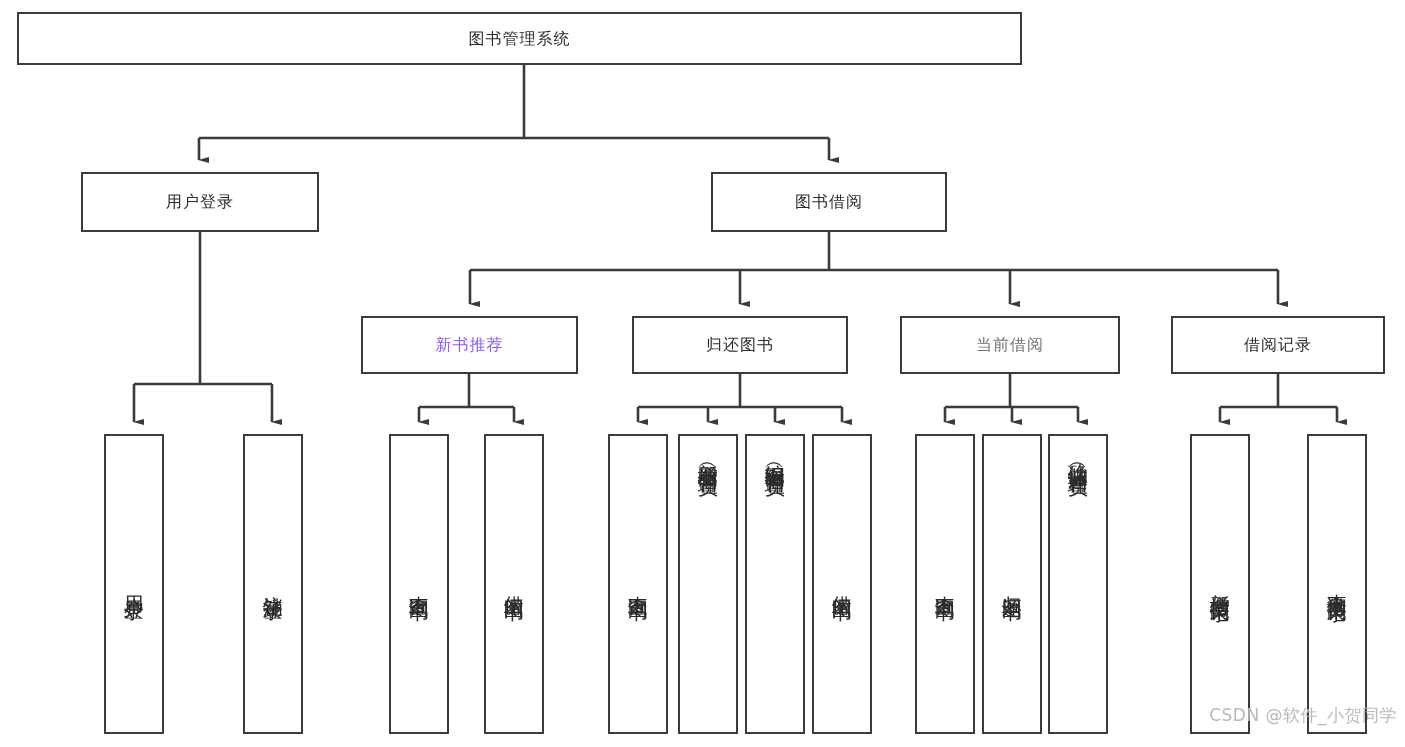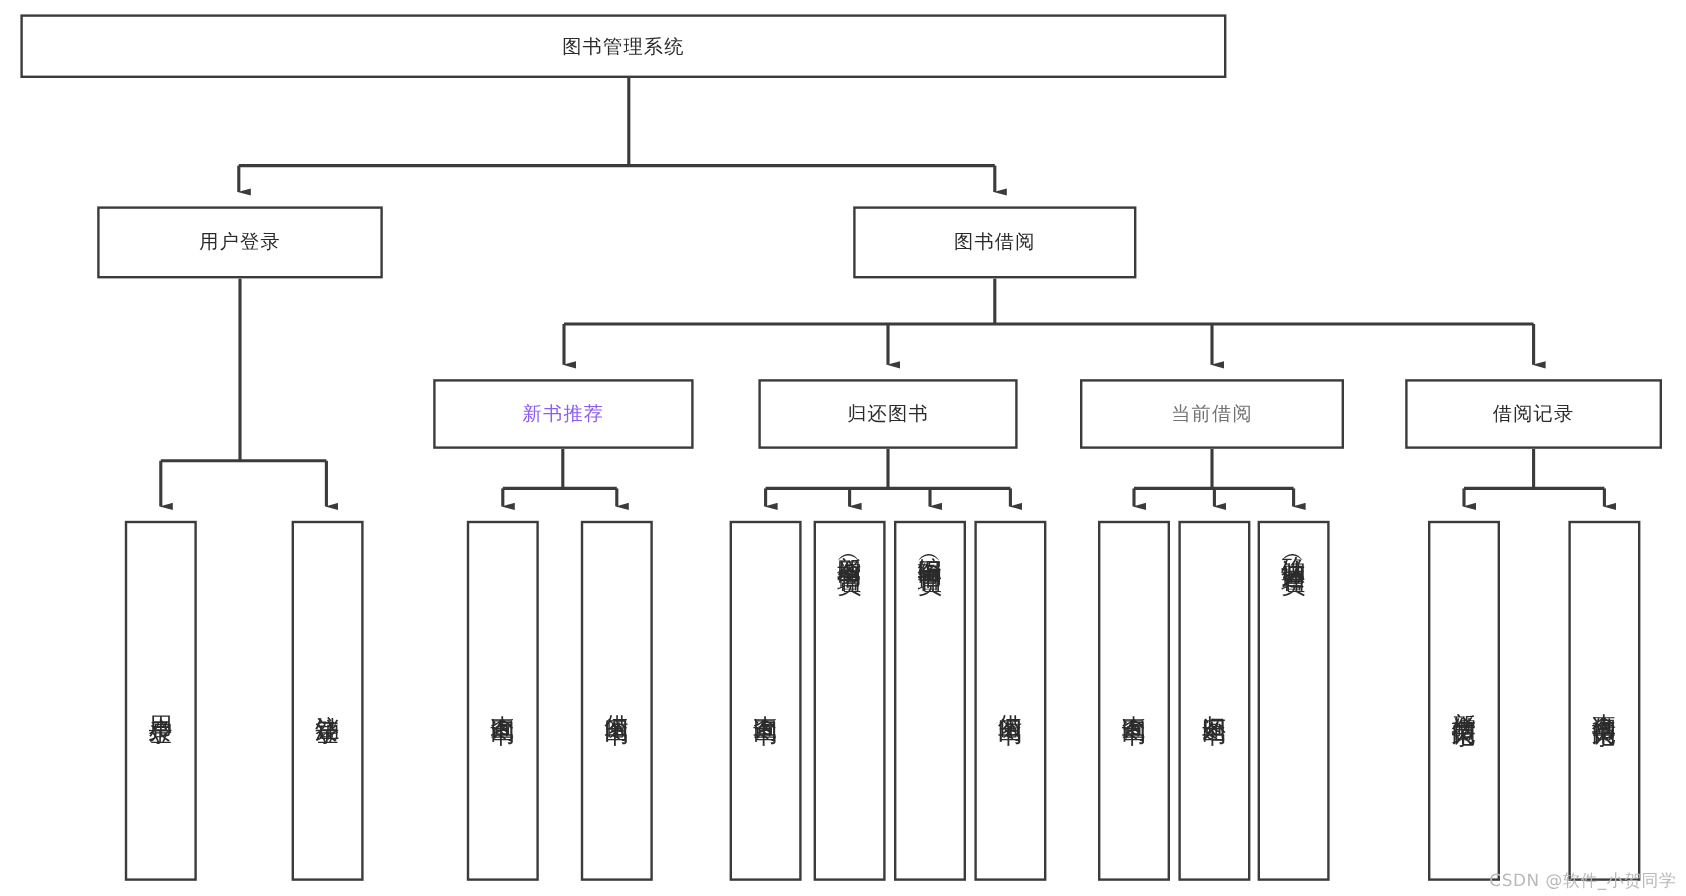--- a/index.html
+++ b/index.html
@@ -53,22 +53,22 @@
     text-orientation: upright;
     white-space: nowrap;
     display: block;
   }
   .node.v.center {
     align-items: center;
   }
   #watermark {
     position: absolute;
     right: 8px;
-    bottom: 4px;
-    font-size: 14px;
+    bottom: 20px;
+    font-size: 17px;
     color: #b9b9b9;
     letter-spacing: 0.5px;
     white-space: nowrap;
   }
 </style>
 </head>
 <body>
 
 <div id="canvas" style="background: rgb(255, 255, 255);">
 

